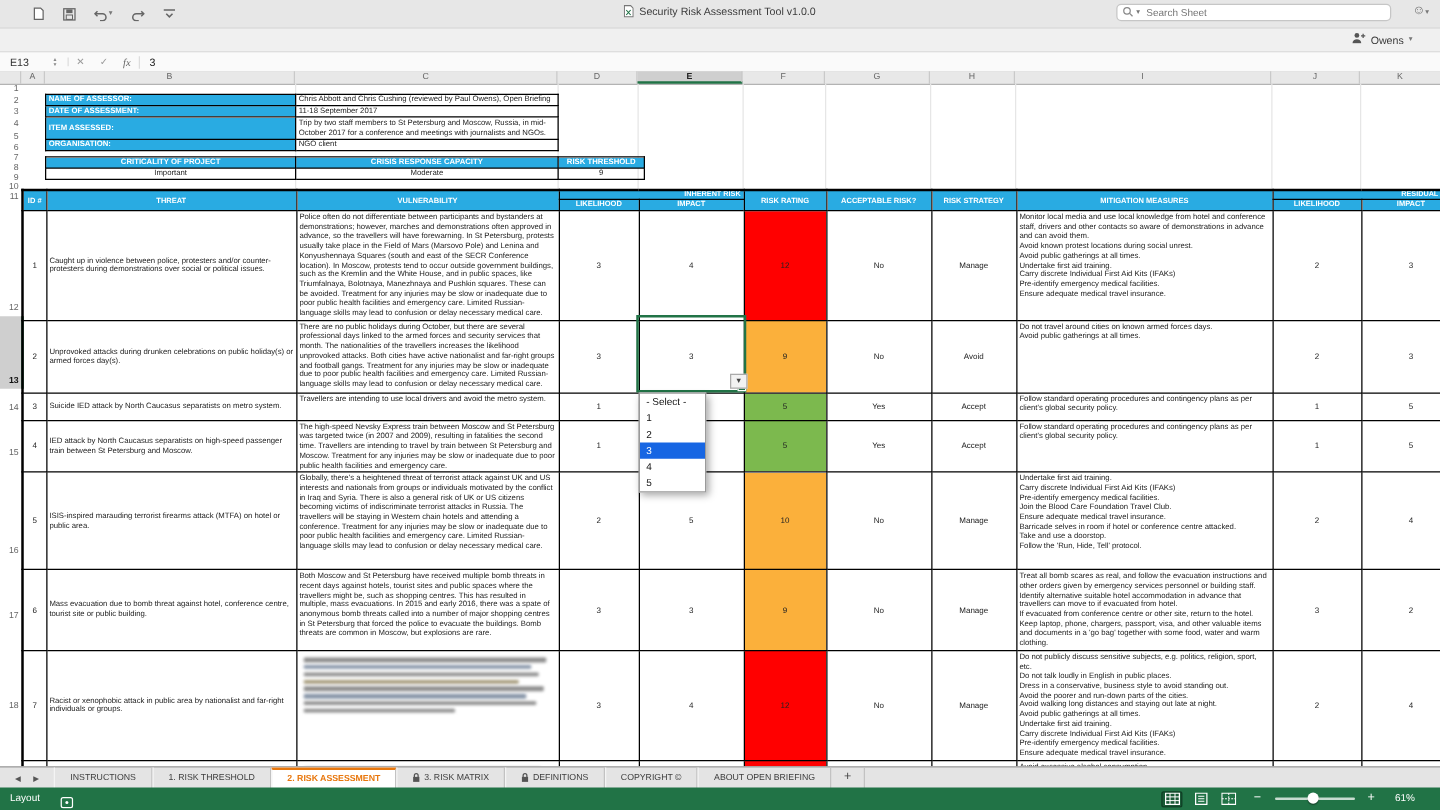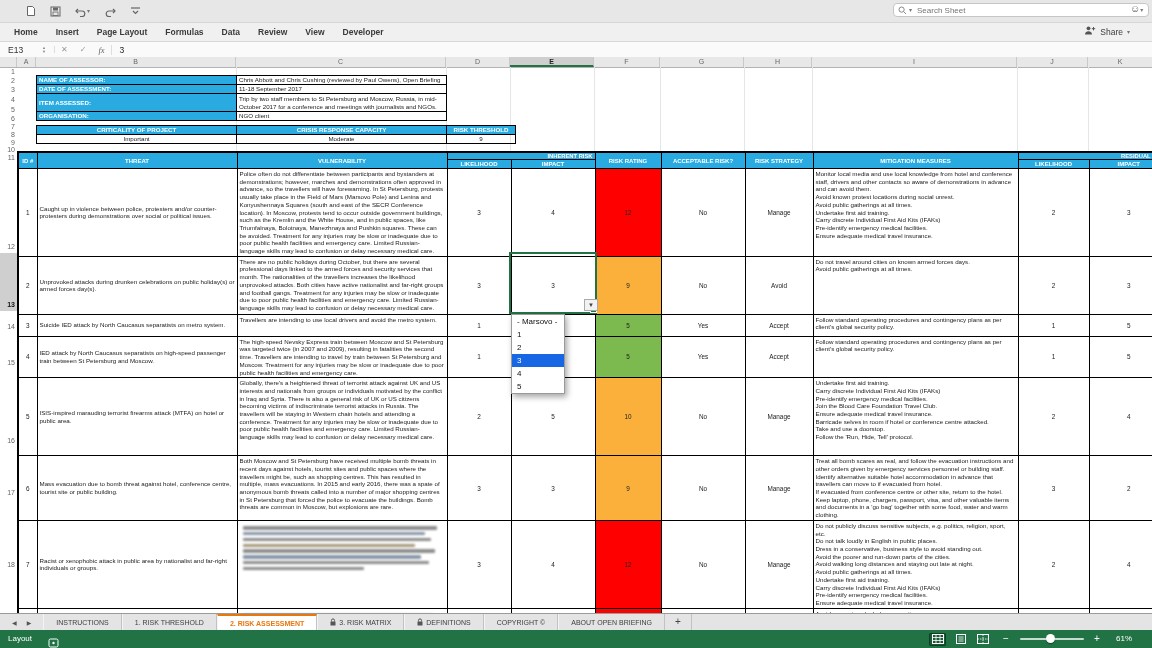--- a/index.html
+++ b/index.html
@@ -4,21 +4,21 @@
 <style>
   html,body{margin:0;padding:0;background:#444;}
   #app{position:relative;width:1152px;height:648px;background:#fff;overflow:hidden;
        font-family:"Liberation Sans",sans-serif;-webkit-font-smoothing:antialiased;color:#222;}
   
   .titlebar{position:absolute;left:0;top:0;width:1152px;height:22px;background:#e7e7e7;border-bottom:1px solid #d6d6d6;}
   .tb-icons{position:absolute;left:26px;top:3px;display:flex;gap:14px;align-items:center;height:16px;}
   .tb-icons svg{display:block;}
   .doc-title{position:absolute;left:0;top:4px;width:1152px;text-align:center;font-size:8.5px;color:#3c3c3c;}
   .doc-title .dicon{display:inline-block;vertical-align:-2px;margin-right:4px;}
-  .searchbox{position:absolute;left:893px;top:3px;width:256px;height:14px;background:#fff;border:1px solid #c6c6c6;border-radius:4px;display:flex;align-items:center;padding:0 4px;box-sizing:border-box;}
+  .searchbox{position:absolute;left:893px;top:3px;width:220px;height:14px;background:#fff;border:1px solid #c6c6c6;border-radius:4px;display:flex;align-items:center;padding:0 4px;box-sizing:border-box;}
   .searchbox input{border:none;outline:none;font-size:8px;color:#999;width:170px;background:transparent;font-family:"Liberation Sans",sans-serif;}
   .caret{font-size:6px;color:#777;line-height:1;}
   .smiley{position:absolute;left:1130px;top:3px;font-size:10px;color:#666;}
   .menubar{position:absolute;left:0;top:23px;width:1152px;height:18px;background:#f0f0f0;border-bottom:1px solid #d8d8d8;}
   .menu-tabs{position:absolute;left:14px;top:0;display:flex;gap:18px;height:18px;align-items:center;}
   .menu-tab{font-size:8.5px;font-weight:bold;color:#3b3b3b;}
   .share{position:absolute;right:22px;top:3px;display:flex;gap:4px;align-items:center;font-size:8.5px;color:#3b3b3b;}
   .formulabar{position:absolute;left:0;top:42px;width:1152px;height:15px;background:#fafafa;border-bottom:1px solid #cfcfcf;display:flex;align-items:center;font-size:8.5px;}
   .namebox{width:34px;padding-left:8px;color:#333;}
   .stepper{width:9px;display:flex;flex-direction:column;font-size:4px;color:#888;line-height:3.5px;border-right:1px solid #ddd;padding-right:3px;}
@@ -111,49 +111,45 @@
             <path d="M10.5 5 H5 a2.8 2.8 0 1 0 0 5.6 H7" fill="none" stroke="#666" stroke-width="1.2"></path>
           </svg>
         </span>
       <span>
           <svg width="11" height="10">
             <path d="M1 2 h9" stroke="#666" stroke-width="1.2"></path>
             <path d="M3 5 l2.5 2.5 L8 5" fill="none" stroke="#666" stroke-width="1.2"></path>
           </svg>
         </span>
     </div>
+    <div class="doc-title">
+      <span class="dicon"><svg width="8" height="10">
+            <path d="M0.5 0.5h5l2 2v7h-7z" fill="#fff" stroke="#777" stroke-width="0.9"></path>
+            <path d="M2 4 l3.5 4 M5.5 4 l-3.5 4" stroke="#1e7145" stroke-width="0.9"></path>
+          </svg></span><span>Security Risk Assessment Tool v1.0.0</span>
+    </div>
     <div class="searchbox">
       <span style="margin-right:2px;"><svg width="9" height="9">
             <circle cx="3.6" cy="3.6" r="2.6" fill="none" stroke="#888" stroke-width="1"></circle>
             <path d="M5.7 5.7 L8 8" stroke="#888" stroke-width="1"></path>
           </svg></span>
       <span class="caret" style="margin-right:3px;">▾</span>
       <input placeholder="Search Sheet" style="">
     </div>
     <span class="smiley">☺<span class="caret">▾</span></span>
   </div>
 
   <div class="menubar">
-    <div class="menu-tabs">
-      <span class="menu-tab">Home</span>
-      <span class="menu-tab">Insert</span>
-      <span class="menu-tab">Page Layout</span>
-      <span class="menu-tab">Formulas</span>
-      <span class="menu-tab">Data</span>
-      <span class="menu-tab">Review</span>
-      <span class="menu-tab">View</span>
-      <span class="menu-tab">Developer</span>
-    </div>
     <div class="share">
       <span><svg width="12" height="9">
             <circle cx="4.5" cy="2.3" r="1.9" fill="#555"></circle>
             <path d="M1 8.5 c0-2.2 1.7-3.2 3.5-3.2 s3.5 1 3.5 3.2z" fill="#555"></path>
             <path d="M9.5 1 v3.4 M7.8 2.7 h3.4" stroke="#555" stroke-width="1"></path>
           </svg></span>
-      <span>Share</span>
+      <span>Owens</span>
         <span class="caret">▾</span>
     </div>
   </div>
 
   <div class="formulabar">
     <span class="namebox">E13</span>
     <span class="stepper">
         <span>▲</span>
         <span>▼</span>
       </span>
@@ -450,21 +446,21 @@
       <td class="ctr">2</td>
       <td class="ctr">4</td>
     </tr>
   </tbody>
     </table>
 
   <div class="sel-outline"></div>
   <div class="fill-handle"></div>
   <div class="dd-btn">▼</div>
   <div class="cell-dropdown">
-    <div class="dd-item">- Marsovo -</div>
+    <div class="dd-item">- Select -</div>
     <div class="dd-item">1</div>
     <div class="dd-item">2</div>
     <div class="dd-item hl">3</div>
     <div class="dd-item">4</div>
     <div class="dd-item">5</div>
   </div>
 
   <div class="tabbar">
     <div class="tab-nav">
       <span>◀</span>

